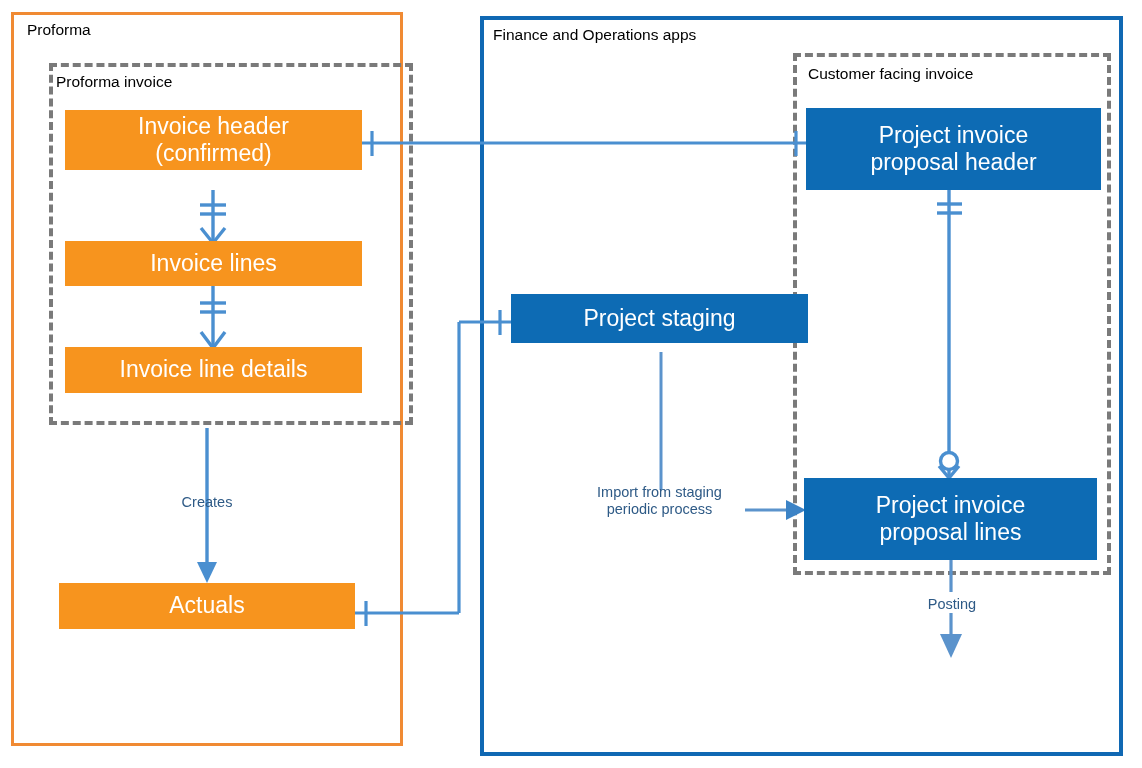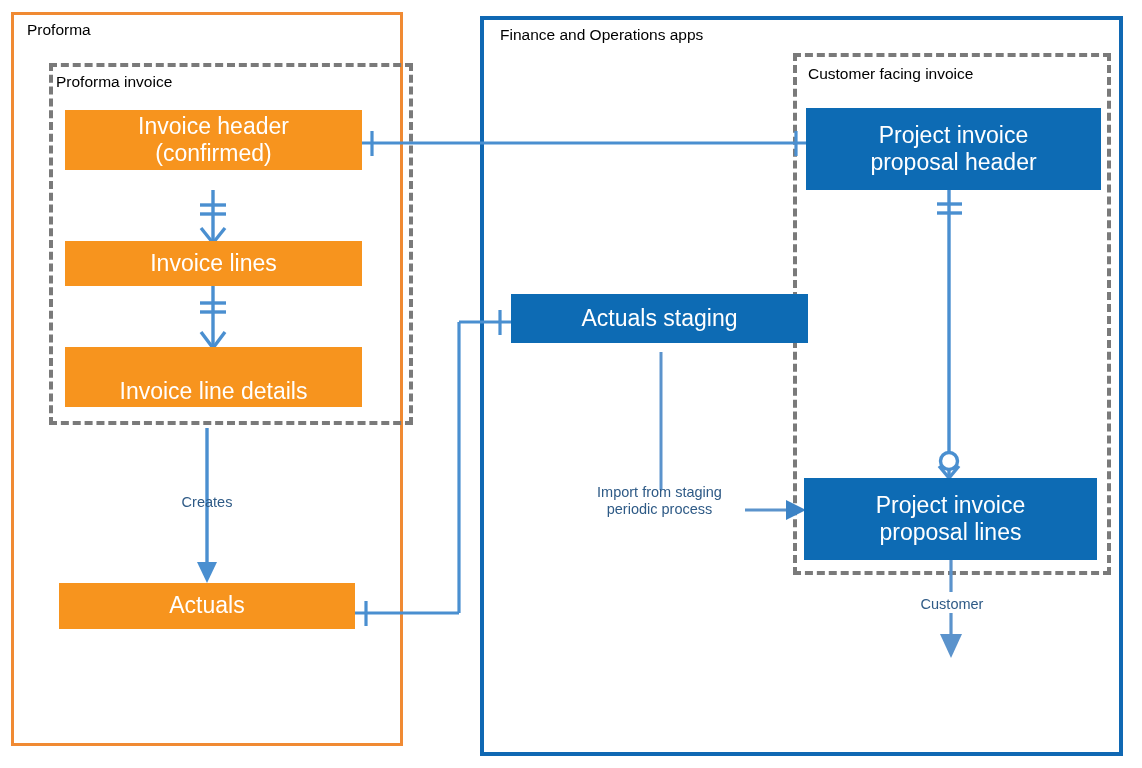--- a/index.html
+++ b/index.html
@@ -86,21 +86,21 @@
 </style>
 </head>
 <body>
 
 <div id="canvas">
 
   <div class="frame frame-orange" style="left:11px; top:12px; width:392px; height:734px;"></div>
   <div class="frame-label" style="left:27px; top:22px;">Proforma</div>
 
   <div class="frame frame-blue" style="left:480px; top:16px; width:643px; height:740px;"></div>
-  <div class="frame-label" style="left:493px; top:27px;margin-left:7px;">Finance and Operations apps</div>
+  <div class="frame-label" style="left:493px; top:27px;">Finance and Operations apps</div>
 
   <div class="group-dashed" style="left:49px; top:63px; width:364px; height:362px;"></div>
   <div class="group-label" style="left:56px; top:74px;">Proforma invoice</div>
 
   <div class="group-dashed" style="left:793px; top:53px; width:318px; height:522px;"></div>
   <div class="group-label" style="left:808px; top:66px;">Customer facing invoice</div>
 
   <svg class="overlay" viewBox="0 0 1142 768">
 
     <g stroke="#4A8FD0" fill="none" stroke-width="3.4">
@@ -167,35 +167,35 @@
       <span>(confirmed)</span>
     </div>
   </div>
 
   <div class="entity orange" style="left:65px; top:241px; width:297px; height:45px;">
     <div>
       <span>Invoice lines</span>
     </div>
   </div>
 
-  <div class="entity orange" style="left:65px; top:347px; width:297px; height:60px;align-items:flex-end;">
+  <div class="entity orange" style="left:65px; top:347px; width:297px; height:46px;">
     <div>
       <span>Invoice line details</span>
     </div>
   </div>
 
   <div class="entity orange" style="left:59px; top:583px; width:296px; height:46px;">
     <div>
       <span>Actuals</span>
     </div>
   </div>
 
   <div class="entity blue" style="left:511px; top:294px; width:297px; height:49px;">
     <div>
-      <span>Actuals staging</span>
+      <span>Project staging</span>
     </div>
   </div>
 
   <div class="entity blue" style="left:806px; top:108px; width:295px; height:82px;">
     <div>
       <span>Project invoice</span>
       <span>proposal header</span>
     </div>
   </div>
 
@@ -207,15 +207,15 @@
   </div>
 
 
   <div class="edge-label" style="left:160px; top:494px; width:94px;">Creates</div>
 
   <div class="edge-label" style="left:578px; top:484px; width:163px;">
     <div>Import from staging</div>
     <div>periodic process</div>
   </div>
 
-  <div class="edge-label" style="left:905px; top:596px; width:94px;">Customer</div>
+  <div class="edge-label" style="left:905px; top:596px; width:94px;">Posting</div>
 
 </div>
 
 </body></html>

